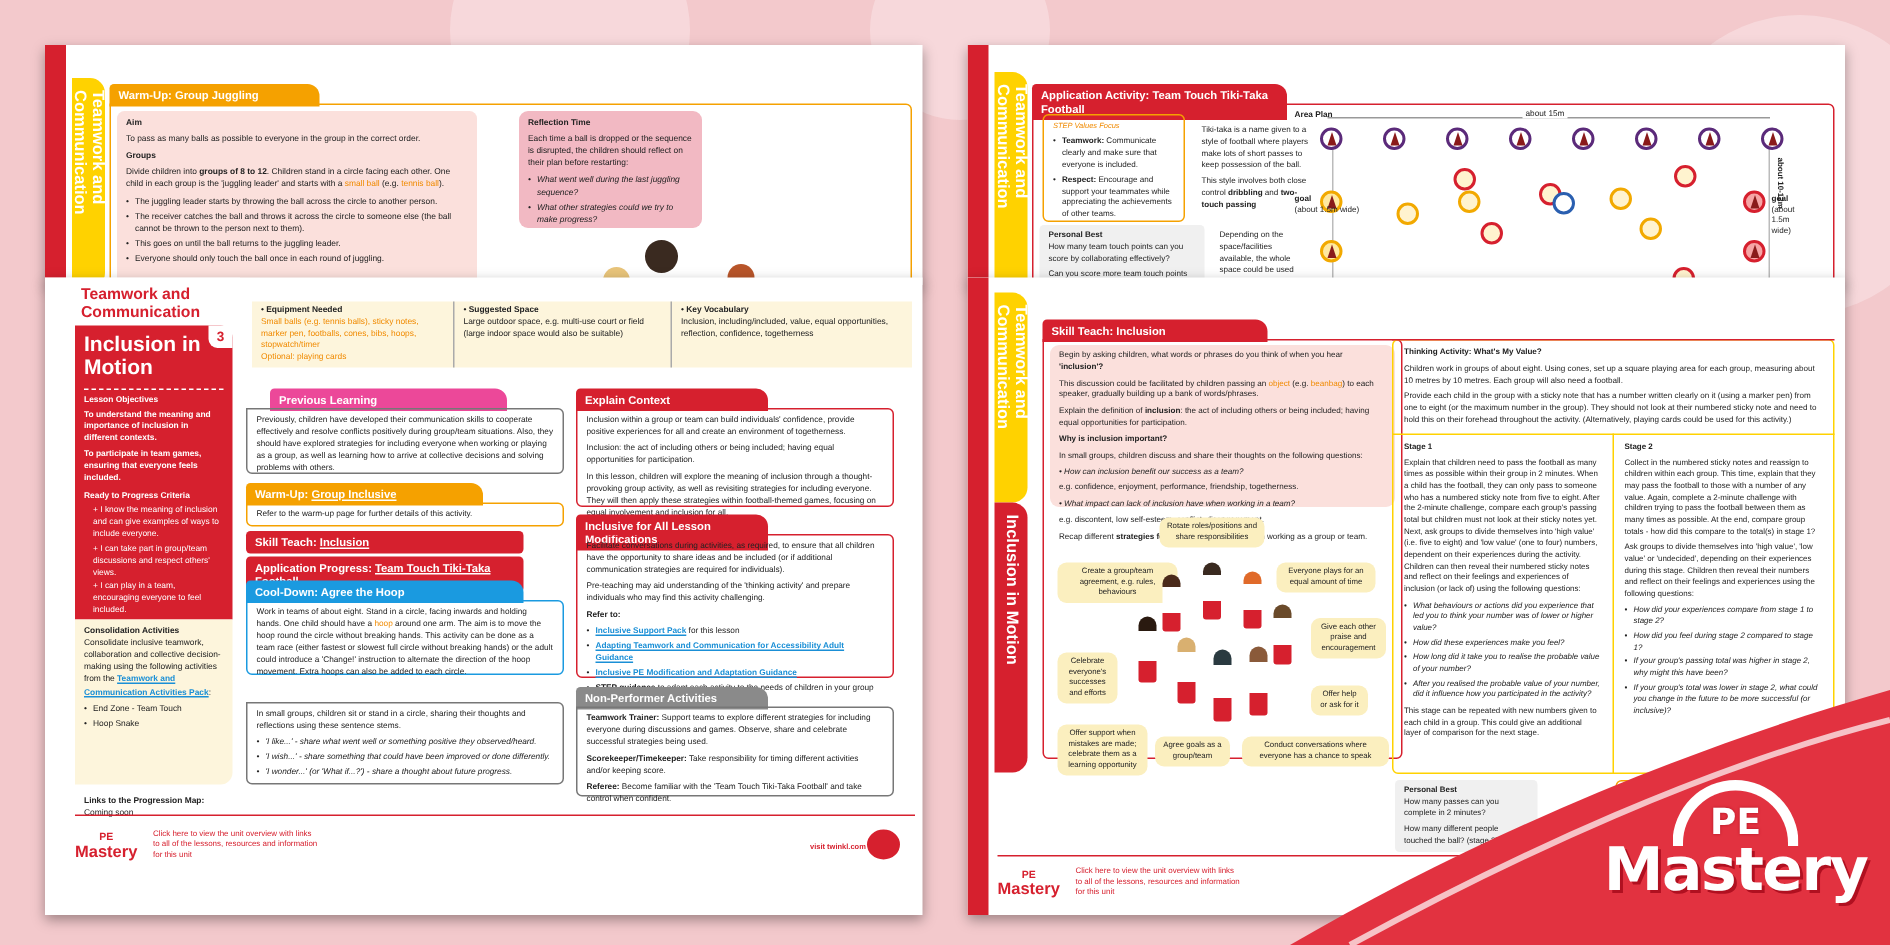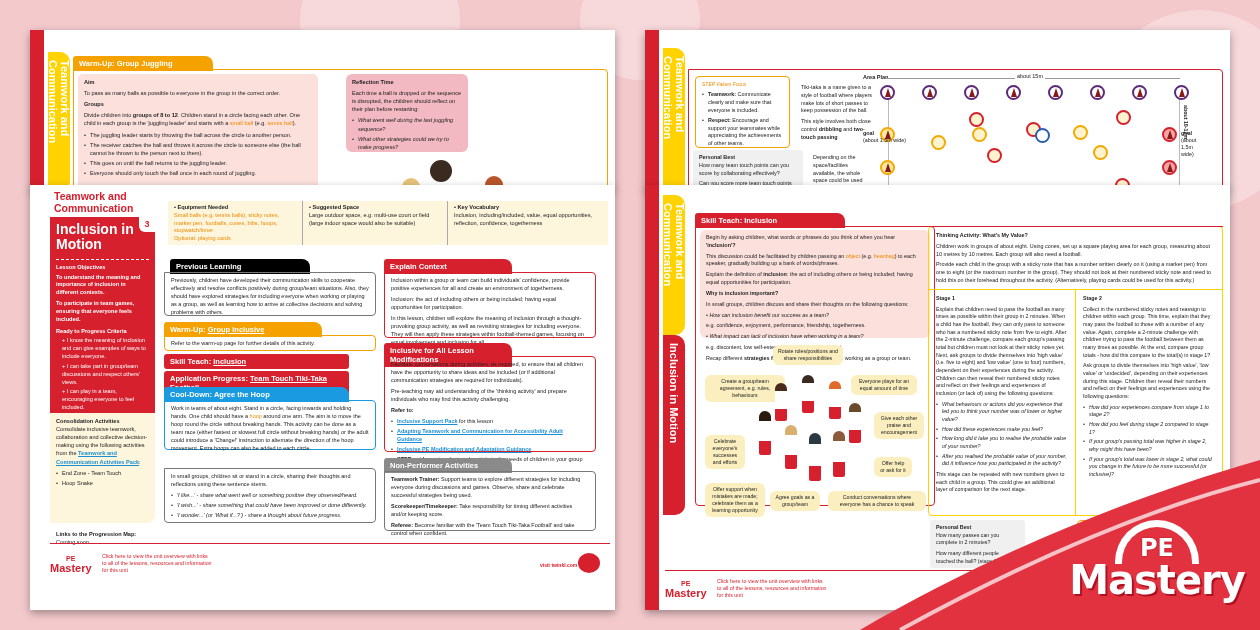--- a/index.html
+++ b/index.html
@@ -60,20 +60,21 @@
     </ul>
   </div>
   <div style="position:absolute;left:400px;top:130px;width:22px;height:22px;border-radius:50%;background:#3a2a20"></div>
   <div style="position:absolute;left:372px;top:148px;width:18px;height:18px;border-radius:50%;background:#e8c47a"></div>
   <div style="position:absolute;left:455px;top:146px;width:18px;height:18px;border-radius:50%;background:#b8552a"></div>
 </div>
 
 <div class="page" style="left:645px;top:30px;width:585px;height:160px;">
   <div class="redbar"></div>
   <div class="sidetab" style="top:18px;height:150px;background:#ffd200;">Teamwork and Communication</div>
+  <div class="hdr" style="left:43px;top:26px;width:170px;background:#d6202e;">Application Activity: Team Touch Tiki-Taka Football</div>
   <div style="position:absolute;left:43px;top:39px;width:535px;height:125px;border:1.5px solid #d6202e;border-radius:0 4px 0 0"></div>
   <div class="box" style="left:50px;top:46px;width:95px;height:72px;border:1.2px solid #f5a100;border-radius:4px;font-size:5.4px">
     <p class="or" style="font-size:5px;font-style:italic">STEP Values Focus</p>
     <ul>
       <li><b>Teamwork:</b><span> Communicate clearly and make sure that everyone is included.</span></li>
       <li><b>Respect:</b><span> Encourage and support your teammates while appreciating the achievements of other teams.</span></li>
     </ul>
   </div>
   <div class="box" style="left:150px;top:50px;width:85px;height:60px;font-size:5.4px">
     <p>Tiki-taka is a name given to a style of football where players make lots of short passes to keep possession of the ball.</p>
@@ -152,21 +153,21 @@
     <div style="width:145px;padding:3px 6px;border-right:1px solid #aaa">
       <b>• <span>Suggested Space</span></b><br>
       <span>Large outdoor space, e.g. multi-use court or field (large indoor space would also be suitable)</span>
     </div>
     <div style="flex:1;padding:3px 6px">
       <b>• <span>Key Vocabulary</span></b><br>
       <span>Inclusion, including/included, value, equal opportunities, reflection, confidence, togetherness</span>
     </div>
   </div>
 
-  <div class="hdr" style="left:140px;top:74px;width:140px;background:#000000">Previous Learning</div>
+  <div class="hdr" style="left:150px;top:74px;width:158px;background:#ec4899">Previous Learning</div>
   <div class="box" style="left:134px;top:87px;width:212px;height:44px;border:1.2px solid #777;font-size:5.5px">Previously, children have developed their communication skills to cooperate effectively and resolve conflicts positively during group/team situations. Also, they should have explored strategies for including everyone when working or playing as a group, as well as learning how to arrive at collective decisions and solving problems with others.</div>
 
   <div class="hdr" style="left:134px;top:137px;width:158px;background:#f5a100"><span>Warm-Up: </span><u>Group Inclusive</u></div>
   <div class="box" style="left:134px;top:150px;width:212px;height:16px;border:1.2px solid #f5a100;font-size:5.5px">Refer to the warm-up page for further details of this activity.</div>
 
   <div class="hdr" style="left:134px;top:169px;width:185px;background:#d6202e;border-radius:3px"><span>Skill Teach: </span><u>Inclusion</u></div>
   <div class="hdr" style="left:134px;top:186px;width:185px;background:#d6202e;border-radius:3px"><span>Application Progress: </span><u>Team Touch Tiki-Taka Football</u></div>
 
   <div class="hdr" style="left:134px;top:202px;width:185px;background:#1a9ae0">Cool-Down: Agree the Hoop</div>
   <div class="box" style="left:134px;top:215px;width:212px;height:50px;border:1.2px solid #1a9ae0;font-size:5.5px"><span>Work in teams of about eight. Stand in a circle, facing inwards and holding hands. One child should have a </span><span class="or">hoop</span><span> around one arm. The aim is to move the hoop round the circle without breaking hands. This activity can be done as a team race (either fastest or slowest full circle without breaking hands) or the adult could introduce a 'Change!' instruction to alternate the direction of the hoop movement. Extra hoops can also be added to each circle.</span></div>

